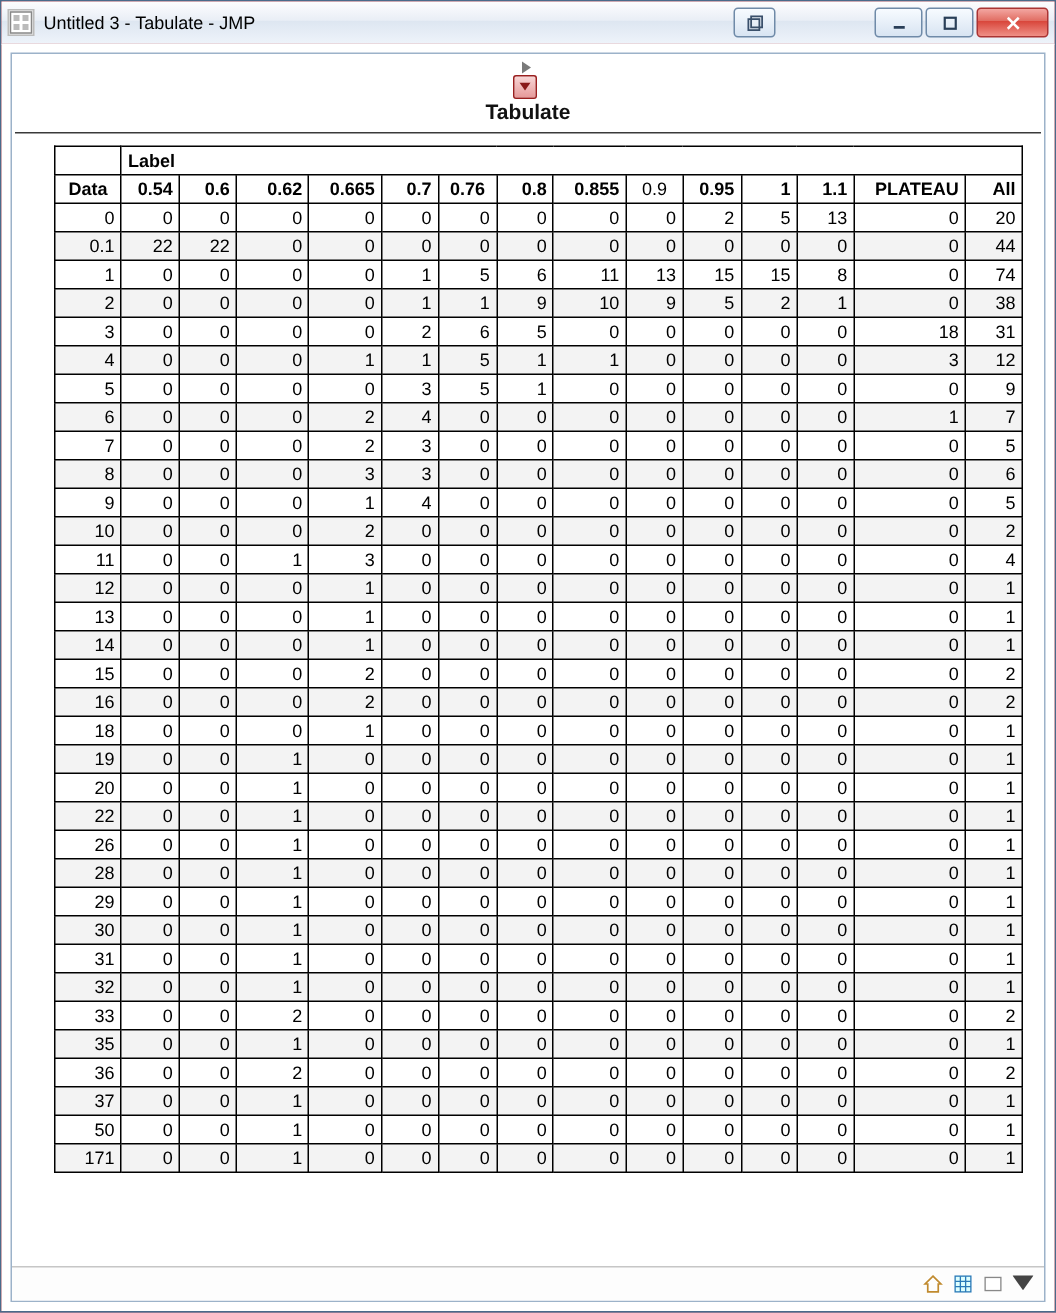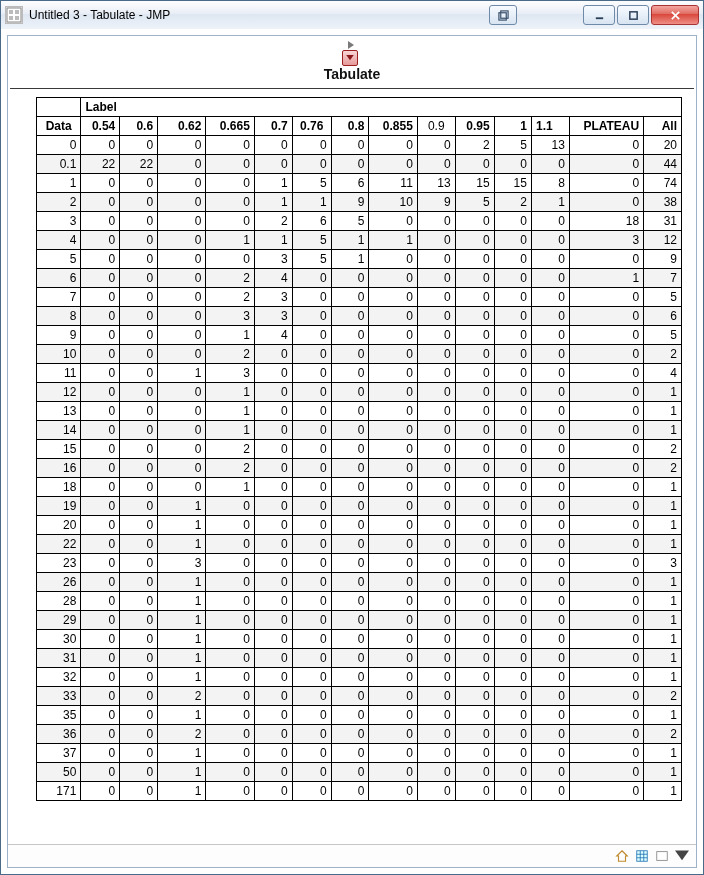--- a/index.html
+++ b/index.html
@@ -127,21 +127,21 @@
                 <th style="text-align: right; font-weight: bold;">0.6</th>
                 <th style="text-align: right; font-weight: bold; padding-left: 20px;">0.62</th>
                 <th style="text-align: right; font-weight: bold;">0.665</th>
                 <th style="text-align: right; font-weight: bold;">0.7</th>
                 <th style="text-align: center; font-weight: bold;">0.76</th>
                 <th style="text-align: right; font-weight: bold;">0.8</th>
                 <th style="text-align: right; font-weight: bold;">0.855</th>
                 <th style="text-align: center; font-weight: normal;">0.9</th>
                 <th style="text-align: right; font-weight: bold;">0.95</th>
                 <th style="text-align: right; font-weight: bold;">1</th>
-                <th style="font-weight: bold;">1.1</th>
+                <th style="text-align: right; font-weight: bold;">1.1</th>
                 <th style="text-align: right; font-weight: bold;">PLATEAU</th>
                 <th style="text-align: right; font-weight: bold;">All</th>
               </tr>
           </thead>
           <tbody id="tbody">
               <tr>
                 <td class="rowlabel">0</td>
                 <td>0</td>
                 <td>0</td>
                 <td>0</td>
@@ -506,37 +506,20 @@
                 <td>0</td>
                 <td>0</td>
                 <td>0</td>
                 <td>0</td>
                 <td>0</td>
                 <td>0</td>
                 <td>0</td>
                 <td>0</td>
                 <td>0</td>
                 <td>1</td>
-              </tr>
-              <tr>
-                <td class="rowlabel">23</td>
-                <td>0</td>
-                <td>0</td>
-                <td>3</td>
-                <td>0</td>
-                <td>0</td>
-                <td>0</td>
-                <td>0</td>
-                <td>0</td>
-                <td>0</td>
-                <td>0</td>
-                <td>0</td>
-                <td>0</td>
-                <td>0</td>
-                <td>3</td>
               </tr>
               <tr>
                 <td class="rowlabel">26</td>
                 <td>0</td>
                 <td>0</td>
                 <td>1</td>
                 <td>0</td>
                 <td>0</td>
                 <td>0</td>
                 <td>0</td>

